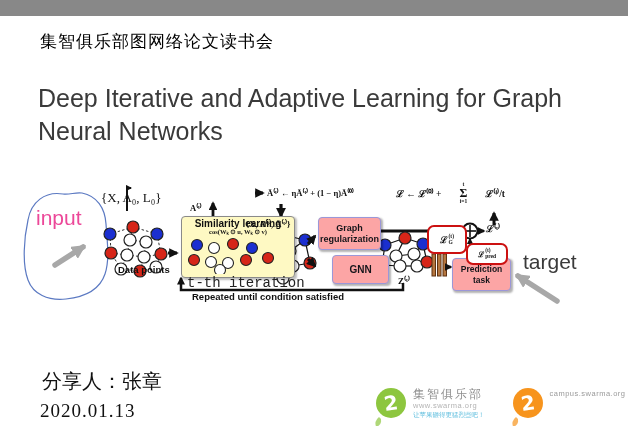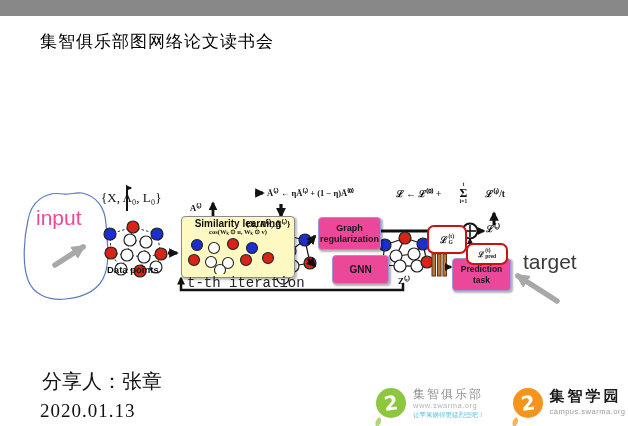--- a/index.html
+++ b/index.html
@@ -10,32 +10,32 @@
   .kicker{left:40px;top:14px;font-family:"Liberation Serif",serif;font-size:17px;color:#000;letter-spacing:1px;}
   .title{left:38px;top:66px;font-size:25px;color:#3a3a3a;line-height:1.32;font-weight:400;}
   
   .presenter{left:42px;top:352px;font-family:"Liberation Serif",serif;font-size:20px;color:#111;}
   .date{left:40px;top:384px;font-family:"Liberation Serif",serif;font-size:19px;color:#111;letter-spacing:1px;}
   
   .mathf{font-family:"Liberation Serif",serif;color:#111;}
   .input-label{left:36px;top:190px;font-size:21px;color:#ec4899;}
   .target-label{left:523px;top:234px;font-size:21px;color:#3a3a3a;}
   .set-label0{left:101px;top:174px;font-size:13px;font-weight:normal;}
-  .data-caption{left:107px;top:248px;font-size:9.5px;font-weight:bold;color:#111;}
+  .data-caption{left:118px;top:248px;font-size:9.5px;font-weight:bold;color:#111;}
   .sim-box{left:181px;top:200px;width:112px;height:60px;background:#fef9c3;border:1px solid #8a8a8a;
            border-radius:4px;box-shadow:1.5px 1.5px 2px rgba(0,0,0,.25);text-align:center;}
   .sim-title{font-size:10px;font-weight:600;color:#111;margin-top:1px;}
   .sim-formula{font-family:"Liberation Serif",serif;font-size:6.5px;font-weight:bold;color:#111;line-height:1;}
   .a-t{left:190px;top:186px;font-size:8.5px;font-weight:bold;}
   .formula1{left:133px;top:162px;height:30px;display:flex;align-items:center;font-size:8.5px;font-weight:bold;}
   .frac{display:inline-flex;flex-direction:column;align-items:center;font-size:7px;line-height:1.15;margin-left:2px;}
   .frac .num{border-bottom:0.9px solid #111;padding:0 2px;}
   .formula2{left:267px;top:171px;font-size:8.5px;font-weight:bold;}
   .set-labelt{left:246px;top:202px;font-size:8.5px;font-weight:bold;}
-  .lav-box{background:#ec4899;border:1px solid #9b97d8;border-radius:4px;display:flex;flex-direction:column;
+  .lav-box{background:#fca5a5;border:1px solid #9b97d8;border-radius:4px;display:flex;flex-direction:column;
            align-items:center;justify-content:center;box-shadow:1.5px 1.5px 2px rgba(0,0,0,.3);
            color:#15151a;font-weight:bold;text-align:center;}
   .reg-box{left:318px;top:201px;width:61px;height:31px;font-size:9px;line-height:1.2;}
   .gnn-box{left:332px;top:239px;width:55px;height:27px;font-size:10px;}
   .pred-box{left:452px;top:242px;width:57px;height:31px;font-size:8.5px;line-height:1.25;}
   .loss-box{border:2.5px solid #cc1111;border-radius:7px;background:#fff;display:flex;align-items:center;
             justify-content:center;font-family:"Liberation Serif",serif;font-weight:bold;color:#111;}
   .lg-box{left:427px;top:209px;width:36px;height:25px;font-size:9px;}
   .lp-box{left:466px;top:227px;width:38px;height:18px;font-size:7.5px;}
   .supsub{display:inline-flex;flex-direction:column;font-size:5.5px;line-height:1.05;vertical-align:middle;margin-left:1px;}
@@ -192,20 +192,24 @@
       <rect x="432" y="238" width="3.5" height="22" fill="#b5763f"></rect>
       <rect x="437.5" y="238" width="3.5" height="22" fill="#b5763f"></rect>
       <rect x="443" y="238" width="3.5" height="22" fill="#b5763f"></rect>
     </g>
     <line x1="447" y1="251" x2="451" y2="251" stroke="#111" stroke-width="2.5" marker-end="url(#mb)"></line>
 
     <polyline points="403,267 403,274 181,274 181,262" fill="none" stroke="#111" stroke-width="2.5" marker-end="url(#mb)"></polyline>
   </svg>
 
   <div class="abs kicker">集智俱乐部图网络论文读书会</div>
+  <div class="abs title">
+    <div>Deep Iterative and Adaptive Learning for Graph</div>
+    <div>Neural Networks</div>
+  </div>
 
   <div class="abs input-label">input</div>
   <div class="abs target-label">target</div>
 
   <div class="abs mathf set-label0">{X, A₀, L₀}</div>
   <div class="abs data-caption">Data points</div>
 
   <div class="abs sim-box">
     <div class="sim-title">Similarity learning</div>
     <div class="sim-formula">cos(Wₖ ⊙ u, Wₖ ⊙ v)</div>
@@ -263,20 +267,21 @@
     <span class="sigma-stack">
       <span class="tiny">t</span>
       <span class="sig">Σ</span>
       <span class="tiny">i=1</span>
     </span>
     <span>ℒ⁽ⁱ⁾/t</span>
   </div>
 
   <div class="abs mathf z-label">Z⁽ᵗ⁾</div>
   <div class="abs iter-label">t-th iteration</div>
+  <div class="abs repeat-label">Repeated until condition satisfied</div>
 
   <div class="abs presenter">分享人：张章</div>
   <div class="abs date">2020.01.13</div>
 
   <div class="abs logo-row">
     <div class="logo-item">
       <svg width="36" height="42" viewBox="0 0 36 42">
         <circle cx="19" cy="16" r="15" fill="#8dc63f"></circle>
         <text x="19" y="23" text-anchor="middle" font-family="DejaVu Sans, sans-serif" font-size="20" font-weight="bold" fill="#ffffff" transform="rotate(-8 19 16)">2</text>
         <path d="M7,30 Q2,34 4,40 Q10,38 9,32 Z" fill="#8dc63f" opacity="0.7"></path>
@@ -287,19 +292,18 @@
         <div class="club-slogan">让苹果砸得更猛烈些吧！</div>
       </div>
     </div>
     <div class="logo-item">
       <svg width="36" height="42" viewBox="0 0 36 42">
         <circle cx="19" cy="16" r="15" fill="#f7941d"></circle>
         <text x="19" y="23" text-anchor="middle" font-family="DejaVu Sans, sans-serif" font-size="20" font-weight="bold" fill="#ffffff" transform="rotate(-8 19 16)">2</text>
         <path d="M7,30 Q2,34 4,40 Q10,38 9,32 Z" fill="#f7941d" opacity="0.7"></path>
       </svg>
       <div>
-        <div class="campus-name">集智学园</div>
         <div class="campus-url">campus.swarma.org</div>
       </div>
     </div>
   </div>
 
 </div>
 
 </body></html>

